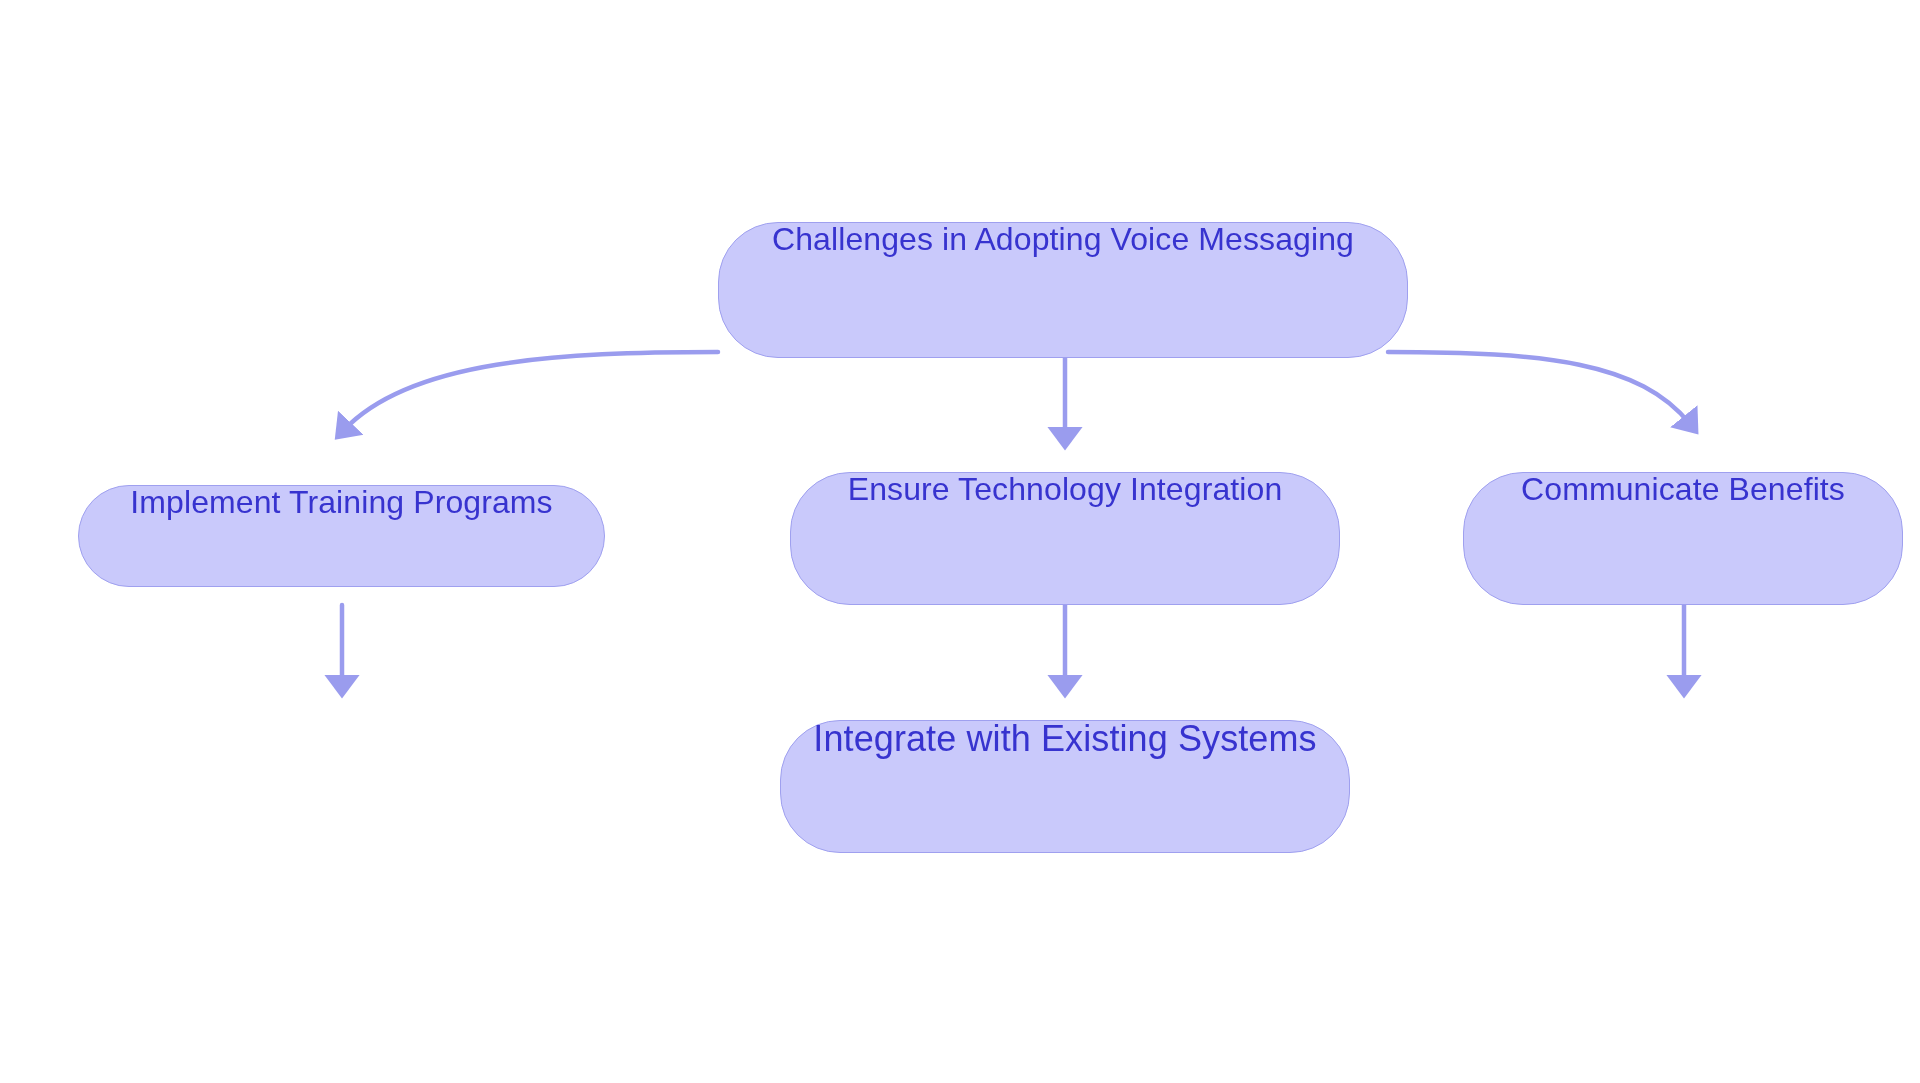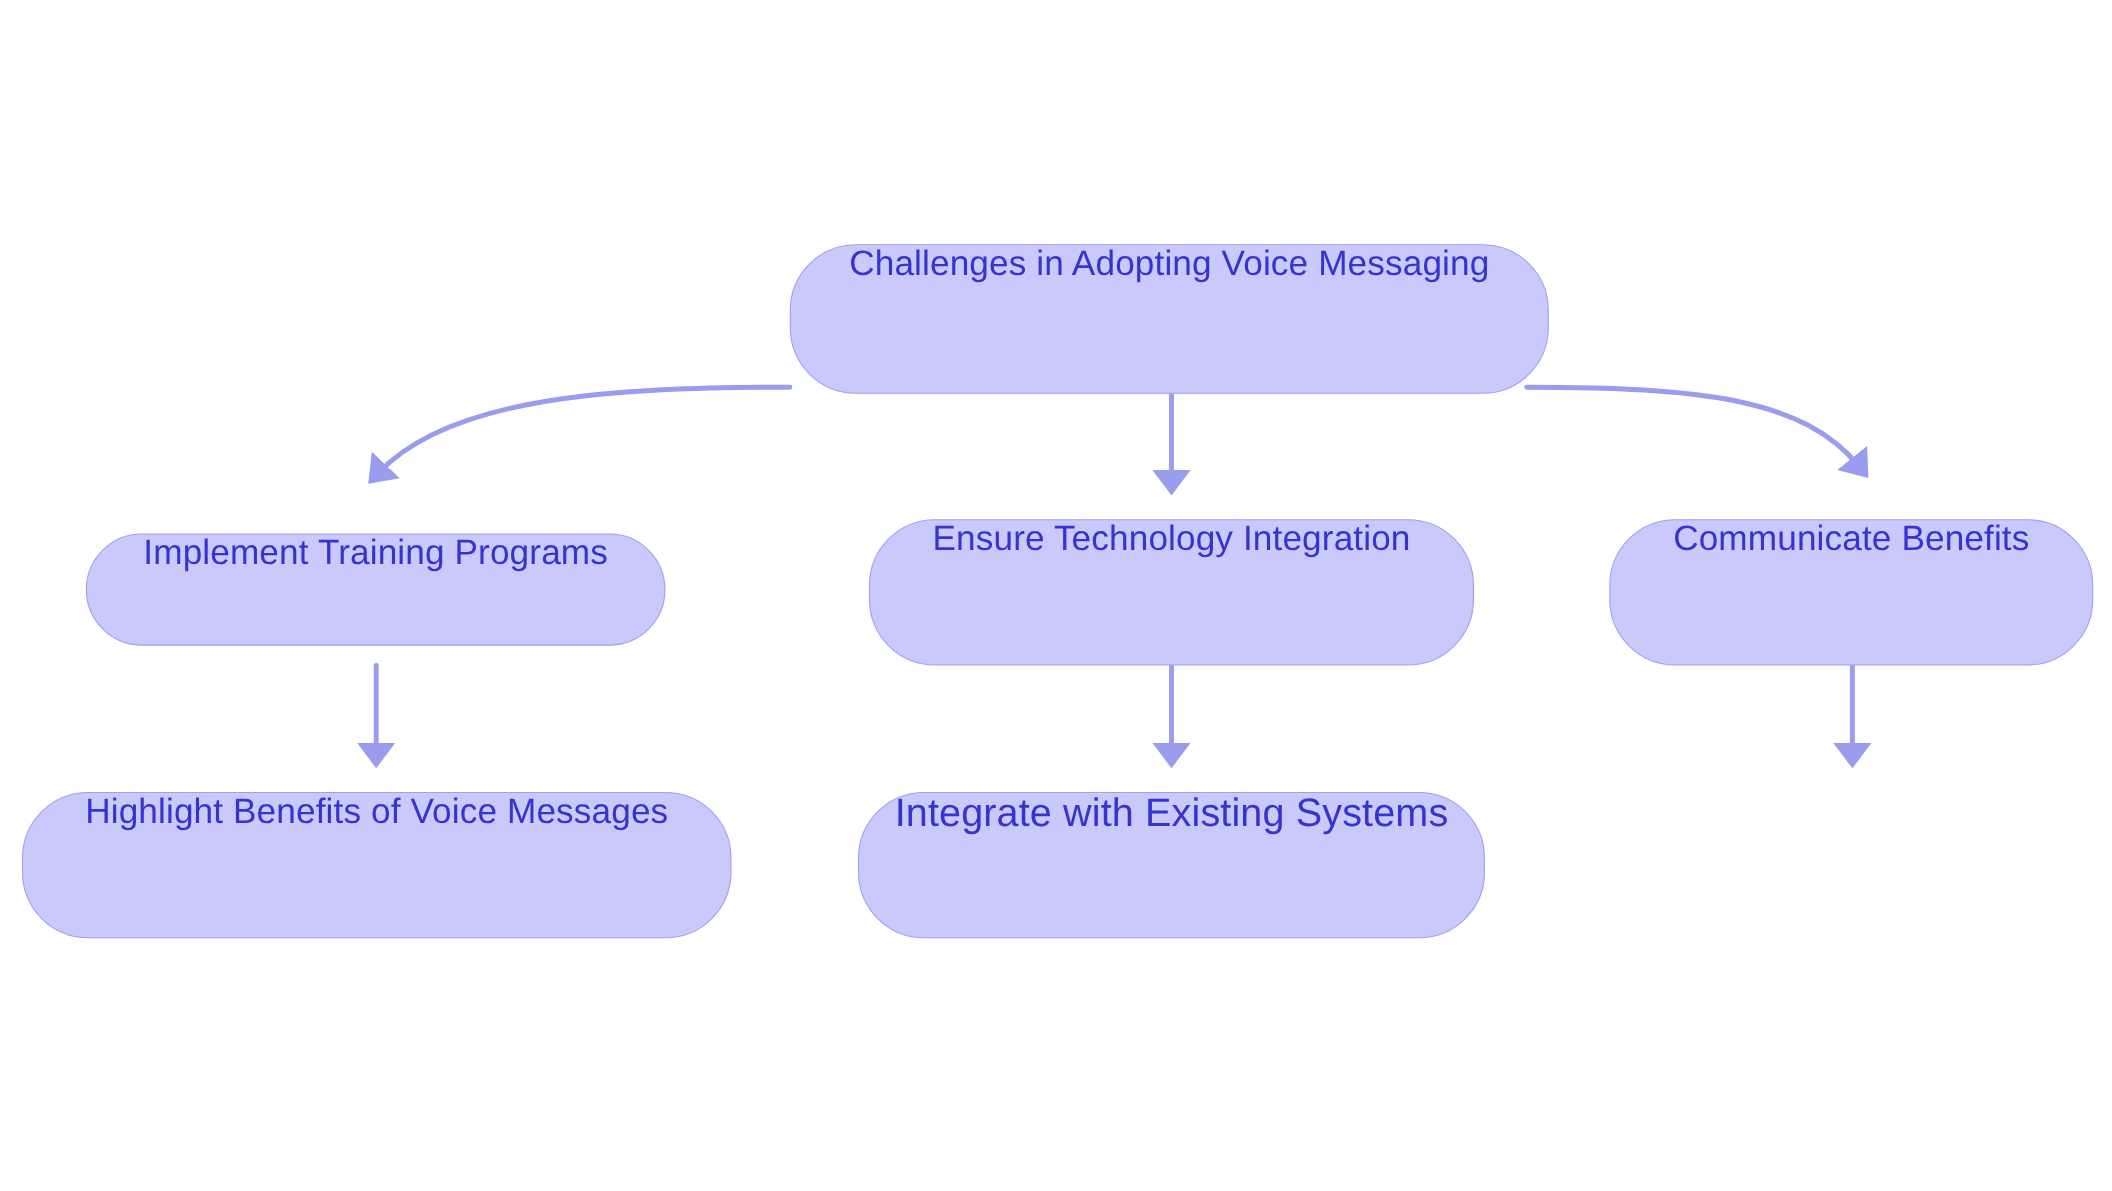--- a/index.html
+++ b/index.html
@@ -135,22 +135,19 @@
   </div>
 
   <div class="node" id="node-communicate">
     <span class="node-label">Communicate Benefits</span>
   </div>
 
   <div class="node" id="node-integration">
     <span class="node-label">Ensure Technology Integration</span>
   </div>
 
-  <div class="node" id="node-highlight">
-    <span class="node-label">Highlight Benefits of Voice Messages</span>
-  </div>
 
   <div class="node" id="node-existing">
     <span class="node-label">Integrate with Existing Systems</span>
   </div>
 
 
 </div>
 
 </body></html>

